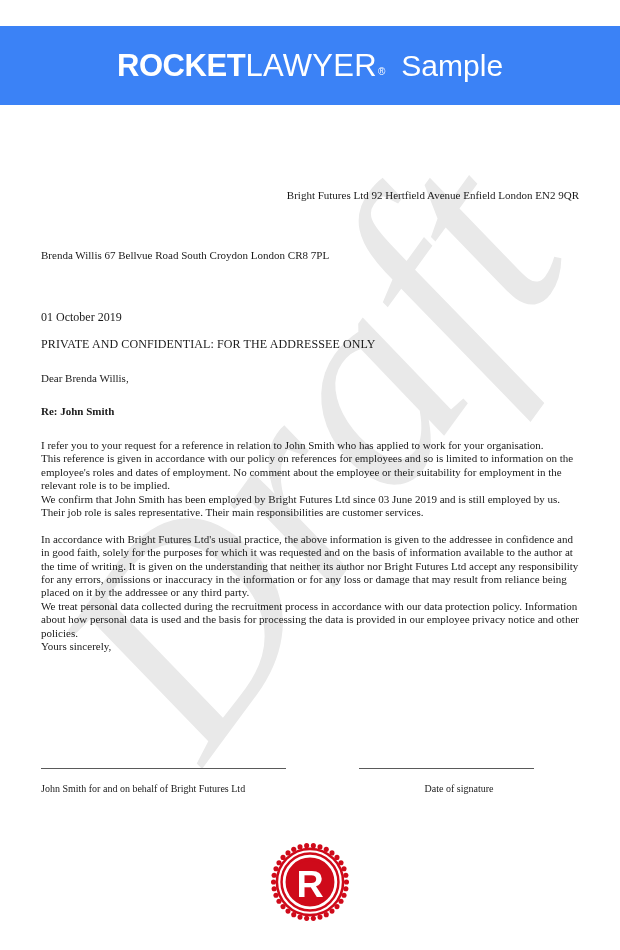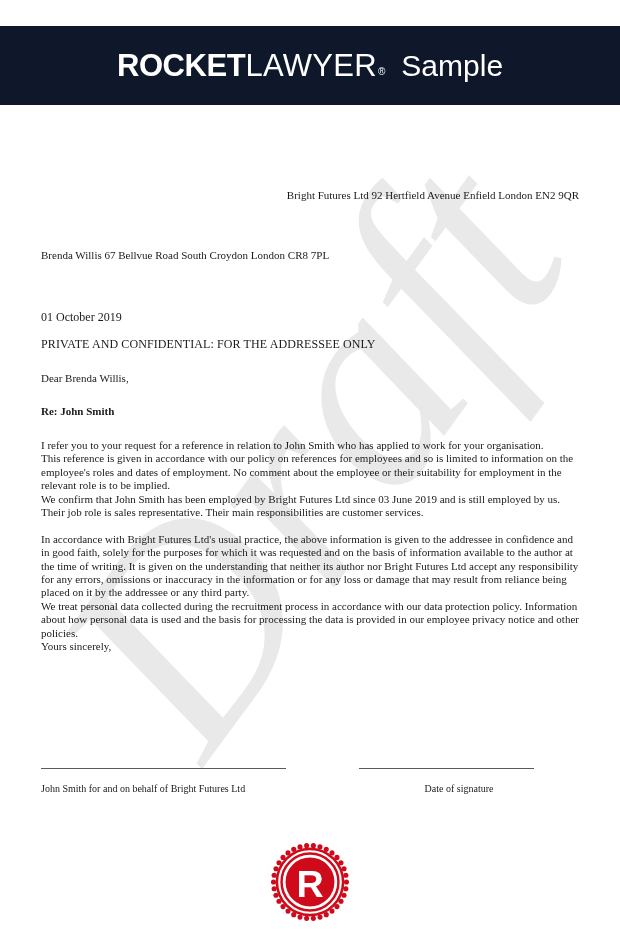--- a/index.html
+++ b/index.html
@@ -176,21 +176,21 @@
     top: 730px;
     width: 620px;
     display: flex;
     justify-content: center;
   }
   .seal-svg { display: block; }
 </style>
 </head>
 <body>
 
-<div class="brand-bar" style="background: #0f172a;">
+<div class="brand-bar" style="background: #3b82f6;">
   <div class="brand-lockup">
     <span class="brand-rocket">ROCKET</span>
     <span class="brand-lawyer">LAWYER</span>
     <span class="brand-reg">®</span>
     <span class="brand-sample">Sample</span>
   </div>
 </div>
 
 <div class="watermark" style="color: rgb(233, 233, 233);">Draft</div>
 

